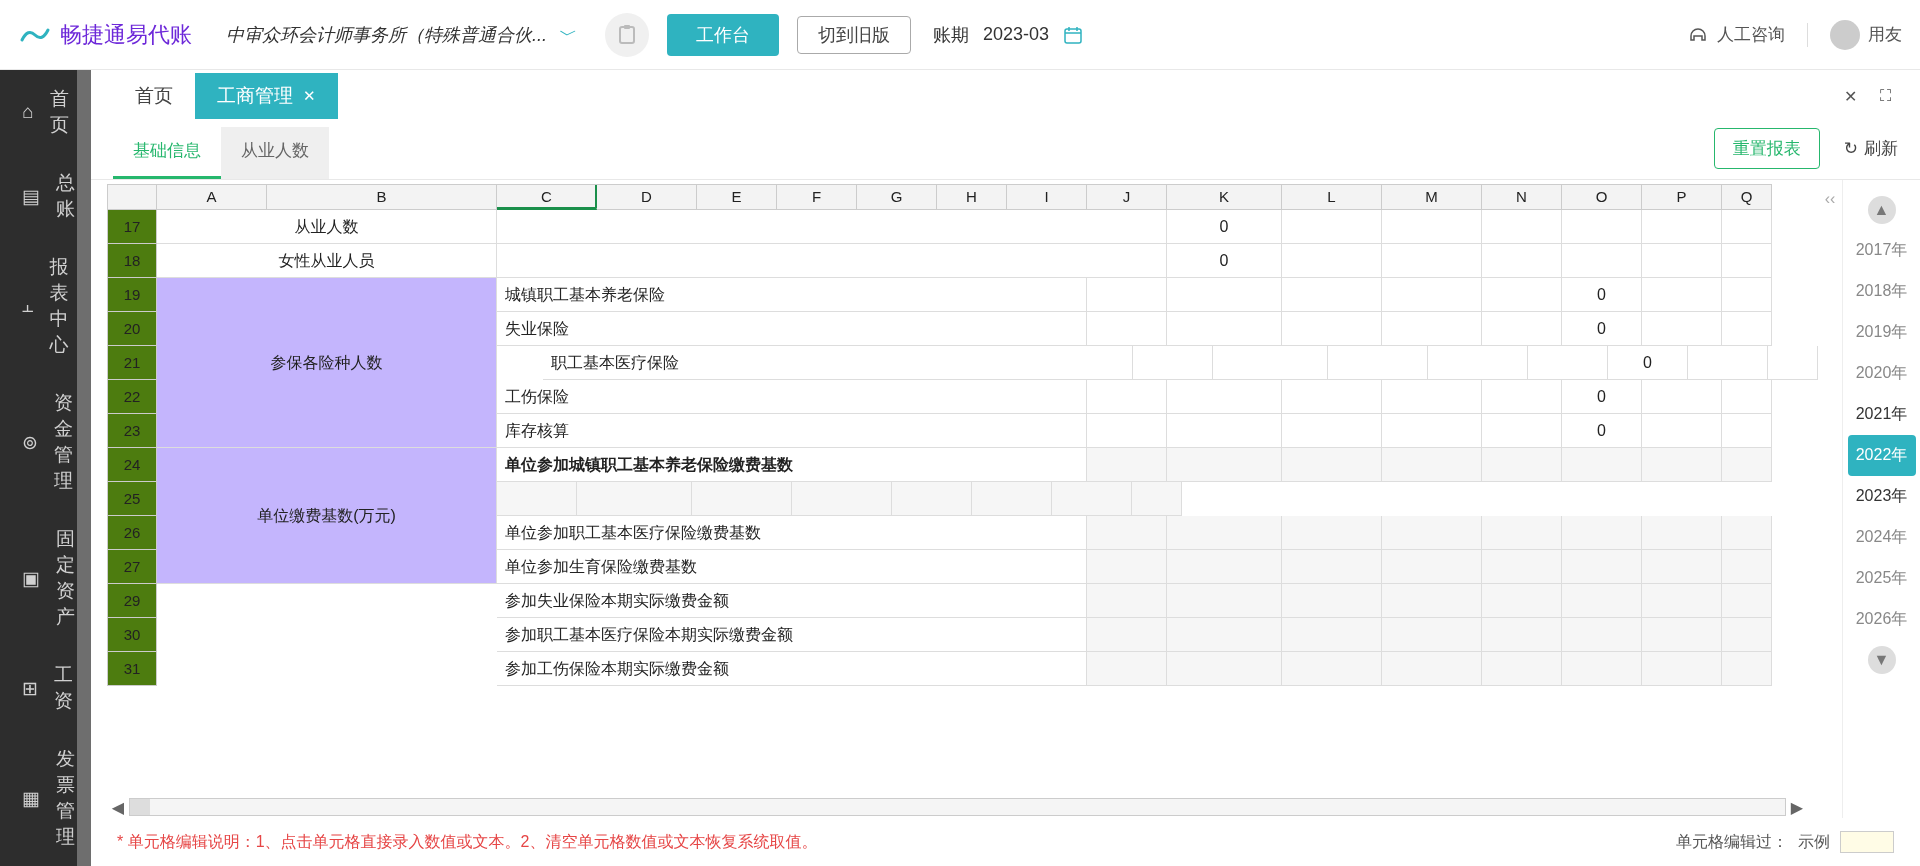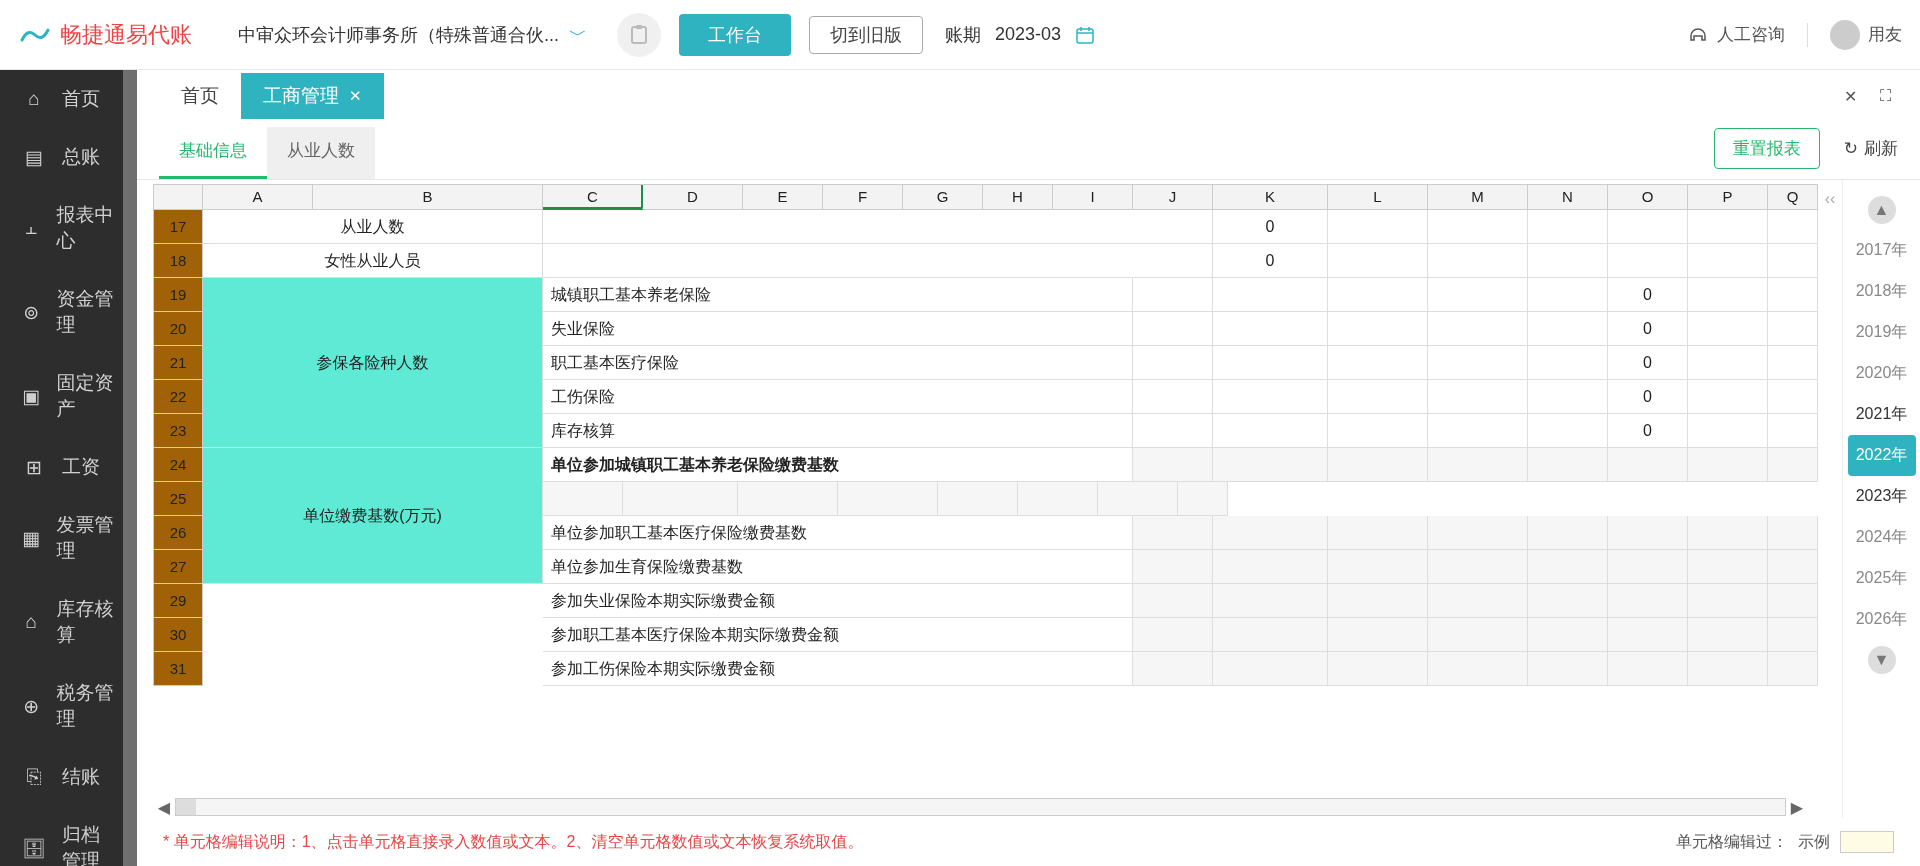--- a/index.html
+++ b/index.html
@@ -1,20 +1,20 @@
 <!DOCTYPE html>
 <html><head>
 <meta charset="utf-8">
 <style>
 * { margin:0; padding:0; box-sizing:border-box; font-family:"Microsoft YaHei","PingFang SC",Arial,sans-serif; }
 body { background:#fff; overflow:hidden; width:1920px; height:866px; margin:0 auto; }
 .topbar { height:70px; display:flex; align-items:center; padding:0 18px; border-bottom:1px solid #e8e8e8; }
-.logo { display:flex; align-items:center; color:#ef4444; font-size:22px; font-weight:500; width:200px; }
+.logo { display:flex; align-items:center; color:#6d28d9; font-size:22px; font-weight:500; width:200px; }
 .logo svg { margin-right:8px; }
-.org-sel { display:flex; align-items:center; font-size:18px; color:#333; margin-left:20px; cursor:pointer; }
+.org-sel { display:flex; align-items:center; font-size:18px; color:#333; margin-left:8px; cursor:pointer;font-style:italic; }
 .org-sel .chev { color:#2fb3c0; margin-left:10px; }
 .round-ico { width:44px; height:44px; border-radius:50%; background:#f0f0f0; display:flex; align-items:center; justify-content:center; margin-left:30px; color:#bbb; }
 .btn { padding:8px 28px; border-radius:4px; font-size:18px; cursor:pointer; border:1px solid transparent; margin-left:18px; }
 .btn-teal { background:#2fb3c0; color:#fff; }
 .btn-outline { background:#fff; border-color:#aaa; color:#444; padding:6px 20px; }
 .period { margin-left:22px; font-size:18px; color:#333; display:flex; align-items:center; gap:14px; }
 .period .cal { color:#2fb3c0; }
 .top-right { margin-left:auto; display:flex; align-items:center; gap:22px; color:#555; font-size:17px; }
 .top-right .item { display:flex; align-items:center; gap:8px; cursor:pointer; }
 .sep { width:1px; height:24px; background:#ddd; }
@@ -44,24 +44,24 @@
 
 .sheet-area { flex:1; display:flex; position:relative; overflow:hidden; }
 .sheet { flex:1; display:flex; flex-direction:column; padding:4px 0 0 16px; }
 .col-hdr { display:flex; height:26px; }
 .rh-corner { width:50px; border:1px solid #ccc; background:#f3f3f3; }
 .ch { border:1px solid #ccc; border-left:none; background:#f3f3f3; text-align:center; font-size:15px; line-height:24px; color:#222; position:relative; }
 .ch.sel { border-bottom:3px solid #1a8f4a; }
 .ch.sel::after { content:""; position:absolute; right:-1px; top:0; bottom:-1px; width:2px; background:#1a8f4a; }
 .grid-body { flex:1; overflow:auto; }
 .row { display:flex; height:34px; }
-.rh { width:50px; border:1px solid #ccc; border-top:none; background:#a16207; text-align:center; font-size:15px; line-height:33px; color:#222; }
+.rh { width:50px; border:1px solid #ccc; border-top:none; background:#4d7c0f; text-align:center; font-size:15px; line-height:33px; color:#222; }
 .cell { border:1px solid #ddd; border-left:none; border-top:none; font-size:16px; line-height:33px; padding:0 8px; color:#222; overflow:hidden; white-space:nowrap; }
 .cell.ctr { text-align:center; }
-.cell.grp { background:#5eead4; display:flex; align-items:center; justify-content:center; }
+.cell.grp { background:#c4b5fd; display:flex; align-items:center; justify-content:center; }
 .hscroll { height:22px; display:flex; align-items:center; padding-right:10px; }
 .hscroll .track { flex:1; height:18px; border:1px solid #ccc; background:#f5f5f5; position:relative; }
 .hscroll .thumb { position:absolute; left:0; width:20px; top:0; bottom:0; background:#ddd; }
 .hscroll .arr { width:22px; text-align:center; color:#666; cursor:pointer; }
 
 .years { width:78px; display:flex; flex-direction:column; align-items:center; padding-top:10px; gap:0; color:#888; font-size:16px; border-left:1px solid #eee; }
 .yr { padding:10px 8px; cursor:pointer; width:68px; text-align:center; border-radius:4px; }
 .yr.on { background:#2fb3c0; color:#fff; }
 .yr.dark { color:#333; }
 .yr-nav { width:28px; height:28px; border-radius:50%; background:#ddd; color:#777; display:flex; align-items:center; justify-content:center; margin:6px 0; cursor:pointer; }
@@ -272,21 +272,21 @@
               <div class="cell" style="width: 100px; background: rgb(255, 255, 255);"></div>
               <div class="cell" style="width: 100px; background: rgb(255, 255, 255);"></div>
               <div class="cell" style="width: 80px; background: rgb(255, 255, 255);"></div>
               <div class="cell ctr" style="width: 80px; background: rgb(255, 255, 255);">0</div>
               <div class="cell" style="width: 80px; background: rgb(255, 255, 255);"></div>
               <div class="cell" style="width: 50px; background: rgb(255, 255, 255);"></div>
             </div>
             <div class="row">
               <div class="rh">21</div>
               <div style="width: 340px;"></div>
-              <div class="cell" style="width: 590px;">职工基本医疗保险</div>
+              <div class="cell" style="width: 590px; margin-left: 46px;">职工基本医疗保险</div>
               <div class="cell" style="width: 80px; background: rgb(255, 255, 255);"></div>
               <div class="cell" style="width: 115px; background: rgb(255, 255, 255);"></div>
               <div class="cell" style="width: 100px; background: rgb(255, 255, 255);"></div>
               <div class="cell" style="width: 100px; background: rgb(255, 255, 255);"></div>
               <div class="cell" style="width: 80px; background: rgb(255, 255, 255);"></div>
               <div class="cell ctr" style="width: 80px; background: rgb(255, 255, 255);">0</div>
               <div class="cell" style="width: 80px; background: rgb(255, 255, 255);"></div>
               <div class="cell" style="width: 50px; background: rgb(255, 255, 255);"></div>
             </div>
             <div class="row">

